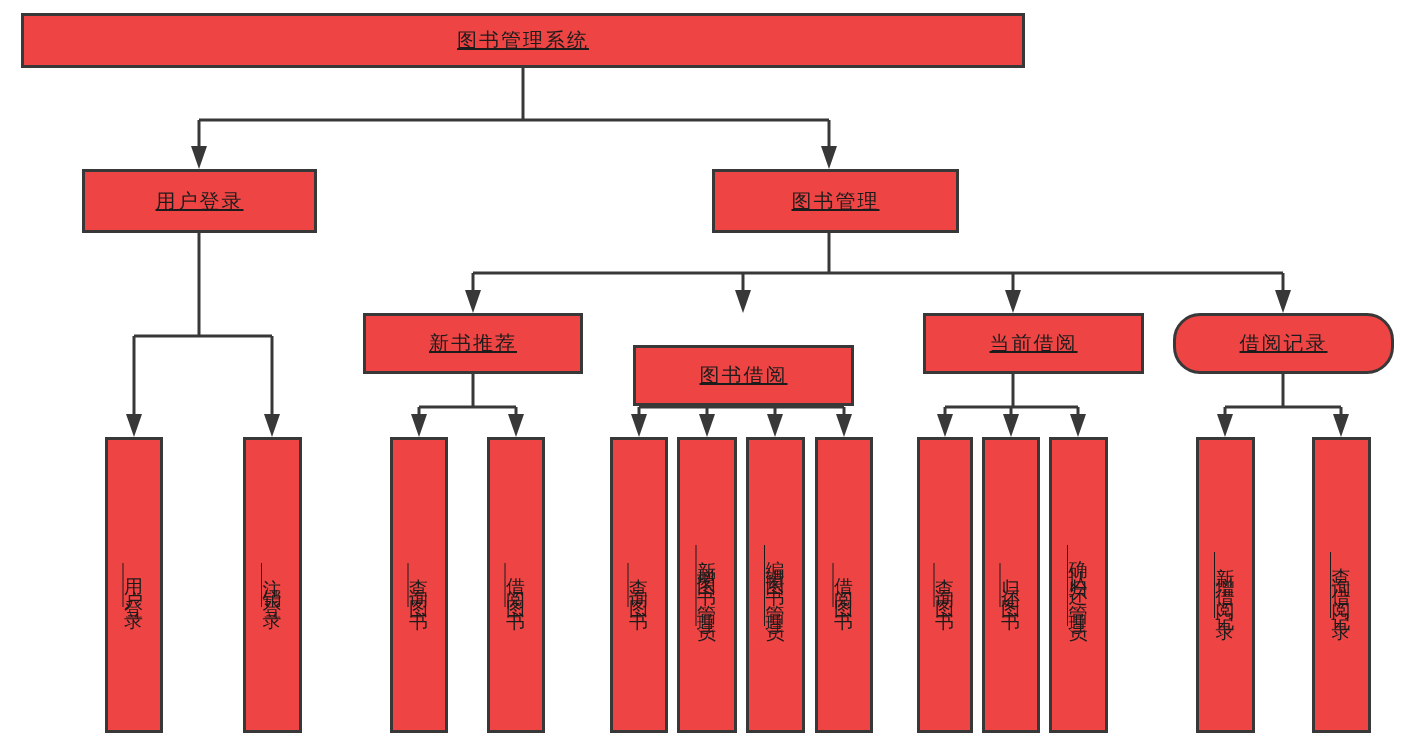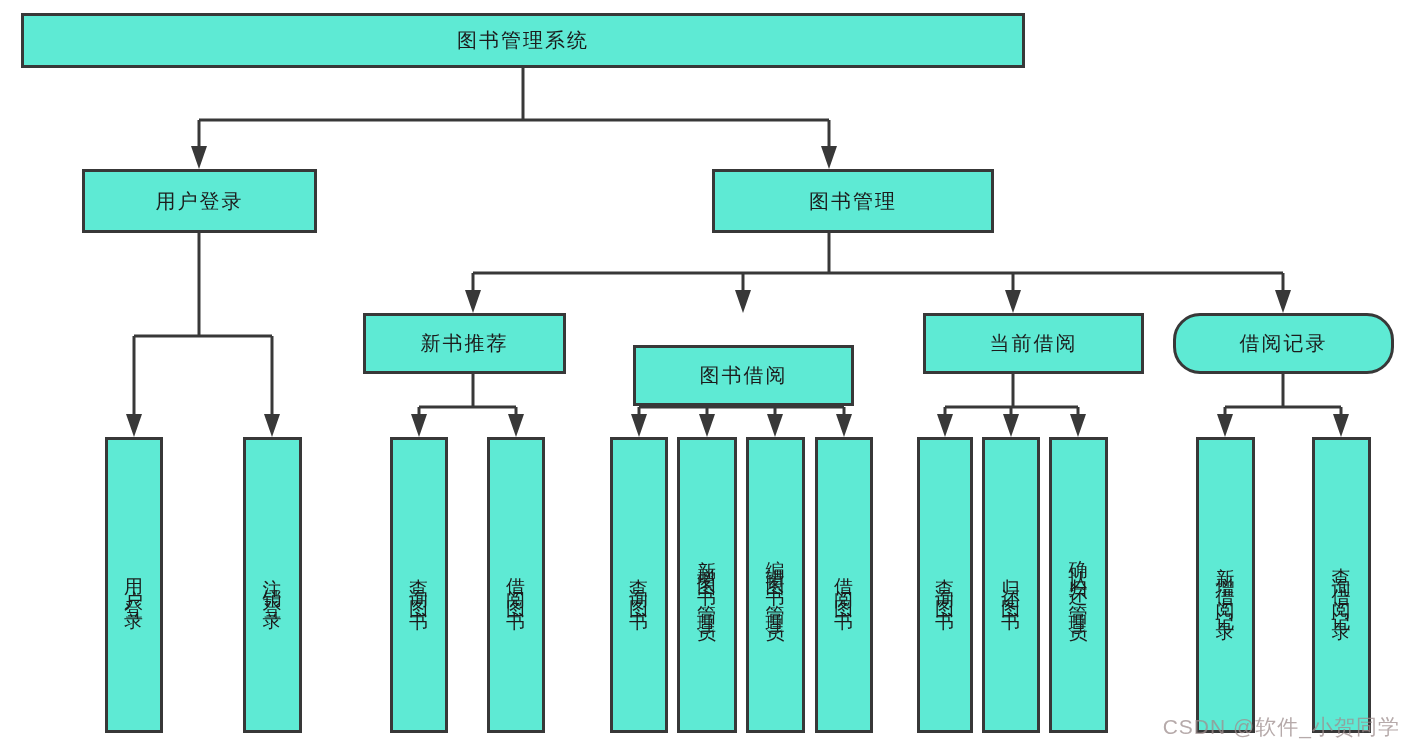--- a/index.html
+++ b/index.html
@@ -14,29 +14,30 @@
   #connectors {
     position: absolute;
     left: 0; top: 0;
     width: 1405px; height: 747px;
     pointer-events: none;
   }
   .box {
     position: absolute;
     box-sizing: border-box;
     border: 3px solid #383838;
-    background: #5eead4;
+    background: #ef4444;
     color: #1c1c1c;
     display: flex;
     align-items: center;
     justify-content: center;
     font-size: 20px;
     letter-spacing: 2px;
     text-align: center;
     white-space: nowrap;
+    text-decoration: underline;
   }
   .vbox {
     writing-mode: vertical-rl;
     text-orientation: mixed;
     font-size: 19px;
     letter-spacing: 11px;
     white-space: nowrap;
     line-height: 1;
   }
   #watermark {
@@ -115,23 +116,23 @@
     <path class="line" d="M1225 407 H1341"></path>
     <path class="line" d="M1225 407 V430"></path>
     <polygon class="arrowhead" points="1217,414 1233,414 1225,437"></polygon>
     <path class="line" d="M1341 407 V430"></path>
     <polygon class="arrowhead" points="1333,414 1349,414 1341,437"></polygon>
   </svg>
 
   <div class="box" style="left:21px; top:13px; width:1004px; height:55px;">图书管理系统</div>
 
   <div class="box" style="left:82px; top:169px; width:235px; height:64px;">用户登录</div>
-  <div class="box" style="left:712px; top:169px; width:282px; height:64px;">图书管理</div>
+  <div class="box" style="left:712px; top:169px; width:247px; height:64px;">图书管理</div>
 
-  <div class="box" style="left:363px; top:313px; width:203px; height:61px;">新书推荐</div>
+  <div class="box" style="left:363px; top:313px; width:220px; height:61px;">新书推荐</div>
   <div class="box" style="left:633px; top:313px; width:221px; height:61px;margin-top:32px;">图书借阅</div>
   <div class="box" style="left:903px; top:313px; width:221px; height:61px;margin-left:20px;">当前借阅</div>
   <div class="box" style="left:1173px; top:313px; width:221px; height:61px;border-radius:27px;">借阅记录</div>
 
   <div class="box vbox" style="left:105px; top:437px; width:58px; height:296px;">用户登录</div>
   <div class="box vbox" style="left:243px; top:437px; width:59px; height:296px;">注销登录</div>
 
   <div class="box vbox" style="left:390px; top:437px; width:58px; height:296px;">查询图书</div>
   <div class="box vbox" style="left:487px; top:437px; width:58px; height:296px;">借阅图书</div>
 
@@ -140,14 +141,13 @@
   <div class="box vbox" style="left:746px; top:437px; width:59px; height:296px; letter-spacing:9px;">编辑图书（管理员）</div>
   <div class="box vbox" style="left:815px; top:437px; width:58px; height:296px;">借阅图书</div>
 
   <div class="box vbox" style="left:917px; top:437px; width:56px; height:296px;">查询图书</div>
   <div class="box vbox" style="left:982px; top:437px; width:58px; height:296px;">归还图书</div>
   <div class="box vbox" style="left:1049px; top:437px; width:59px; height:296px; letter-spacing:9px;">确认归还（管理员）</div>
 
   <div class="box vbox" style="left:1196px; top:437px; width:59px; height:296px;">新增借阅记录</div>
   <div class="box vbox" style="left:1312px; top:437px; width:59px; height:296px;">查询借阅记录</div>
 
-  <div id="watermark">CSDN @软件_小贺同学</div>
 </div>
 
 </body></html>

